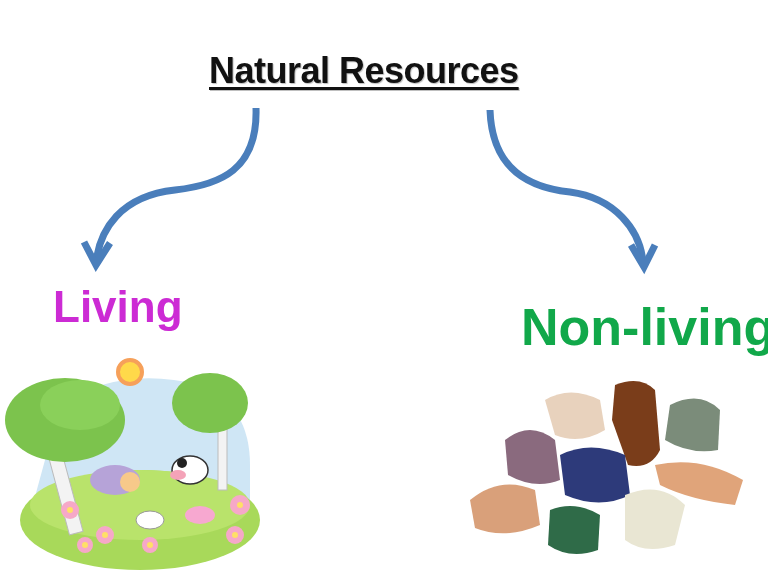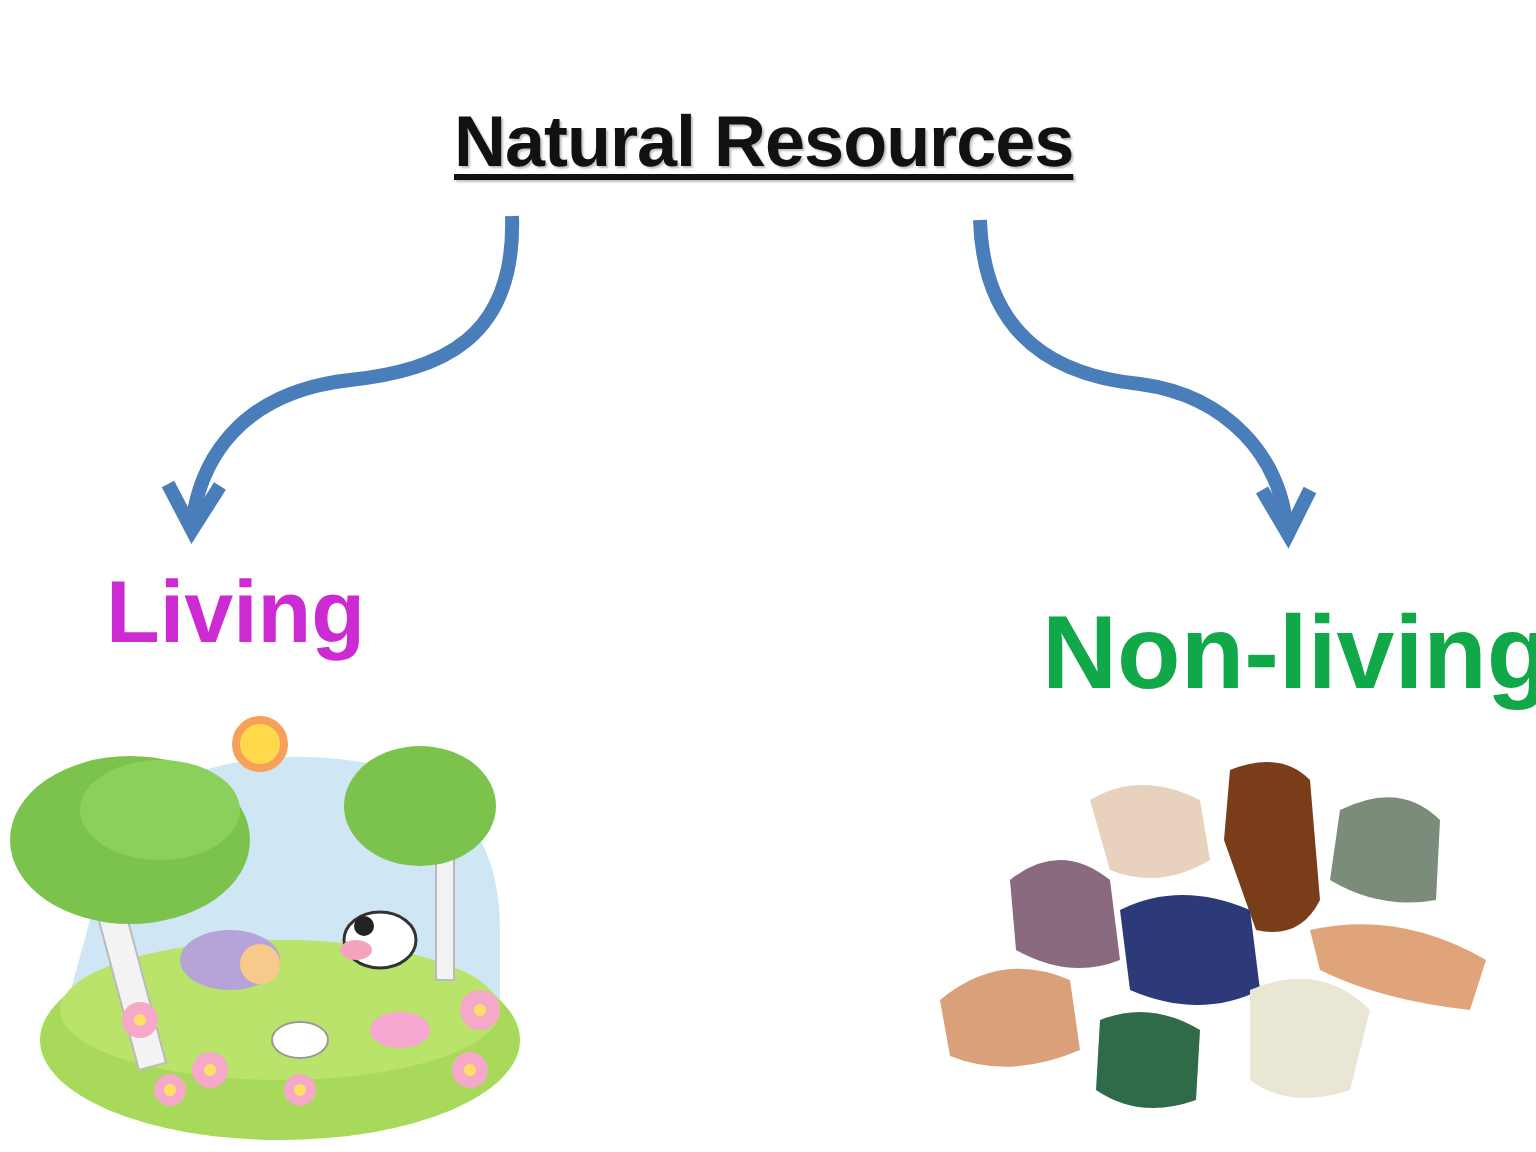--- a/index.html
+++ b/index.html
@@ -1,17 +1,17 @@
 <!DOCTYPE html>
 <html><head>
 <meta charset="utf-8">
 <style>
   html, body { margin: 0; padding: 0; }
   body { width: 768px; height: 576px; background: #ffffff; position: relative; overflow: hidden; font-family: "Liberation Sans", sans-serif; }
-  .title { position: absolute; left: 227px; top: 50px; font-size: 36px; font-weight: bold; color: #111111; text-decoration: underline; text-decoration-thickness: 3px; text-underline-offset: 4px; letter-spacing: -0.5px; text-shadow: 1px 1px 1px rgba(0,0,0,0.25); white-space: nowrap; }
+  .title { position: absolute; left: 209px; top: 50px; font-size: 36px; font-weight: bold; color: #111111; text-decoration: underline; text-decoration-thickness: 3px; text-underline-offset: 4px; letter-spacing: -0.5px; text-shadow: 1px 1px 1px rgba(0,0,0,0.25); white-space: nowrap; }
   .label { position: absolute; font-weight: bold; white-space: nowrap; }
   .living { left: 53px; top: 282px; font-size: 44px; color: #cc2bd4; }
   .nonliving { left: 521px; top: 297px; font-size: 52px; color: #11a84a; }
   svg.arrows { position: absolute; left: 0; top: 0; }
   .scene { position: absolute; }
 </style>
 </head>
 <body>
 
 <div class="title">Natural Resources</div>

